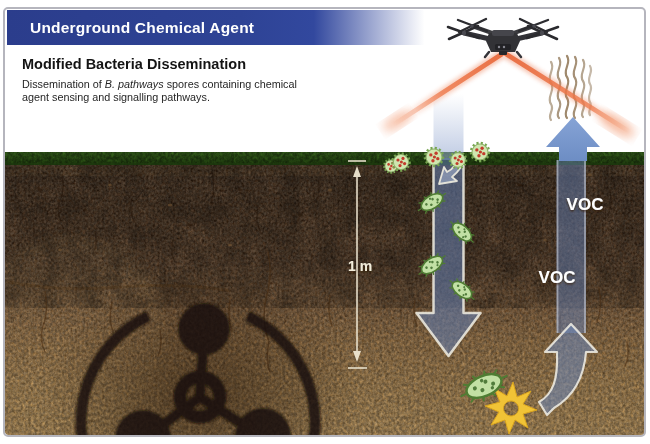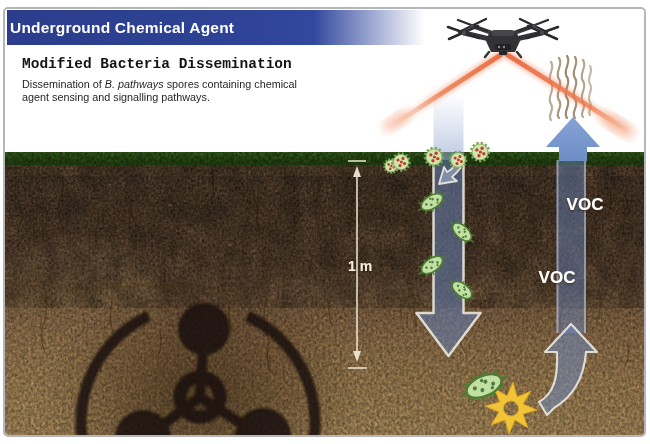--- a/index.html
+++ b/index.html
@@ -3,24 +3,24 @@
 <meta charset="utf-8">
 <style>
   html,body{margin:0;padding:0;background:#ffffff;}
   .canvas{position:relative;width:650px;height:444px;background:#ffffff;overflow:hidden;
           font-family:"Liberation Sans",sans-serif;}
   .scene-svg{position:absolute;left:0;top:0;}
   .frame{position:absolute;left:3px;top:7px;right:4px;bottom:7px;border:2px solid #b5b5bd;
          border-radius:5px;pointer-events:none;z-index:9;}
   .banner{position:absolute;left:7px;top:10px;width:426px;height:35px;z-index:5;
           background:linear-gradient(90deg,#2b3d8c 0%,#2e4395 55%,#32489e 72%,rgba(50,72,158,0) 98%);}
-  .banner-title{display:block;line-height:35px;padding-left:3px;color:#ffffff;
+  .banner-title{display:block;line-height:35px;padding-left:23px;color:#ffffff;
                 font-size:15.5px;font-weight:bold;letter-spacing:.2px;}
   .intro{position:absolute;left:22px;top:56px;width:300px;z-index:5;}
-  .intro-heading{font-size:14.5px;font-weight:bold;color:#141414;margin:0 0 6px 0;font-family:Liberation Mono, monospace;}
+  .intro-heading{font-size:14.5px;font-weight:bold;color:#141414;margin:0 0 6px 0;}
   .intro-desc{font-size:10.8px;line-height:1.25;color:#262626;margin:0;width:292px;}
   .intro-desc .it{font-style:italic;}
   .voc-text{font-family:"Liberation Sans",sans-serif;font-weight:bold;font-size:17px;fill:#ffffff;}
   .depth-text{font-family:"Liberation Sans",sans-serif;font-weight:bold;font-size:14px;fill:#f3edda;}
 </style>
 </head>
 <body>
 
 <div class="canvas">
 

